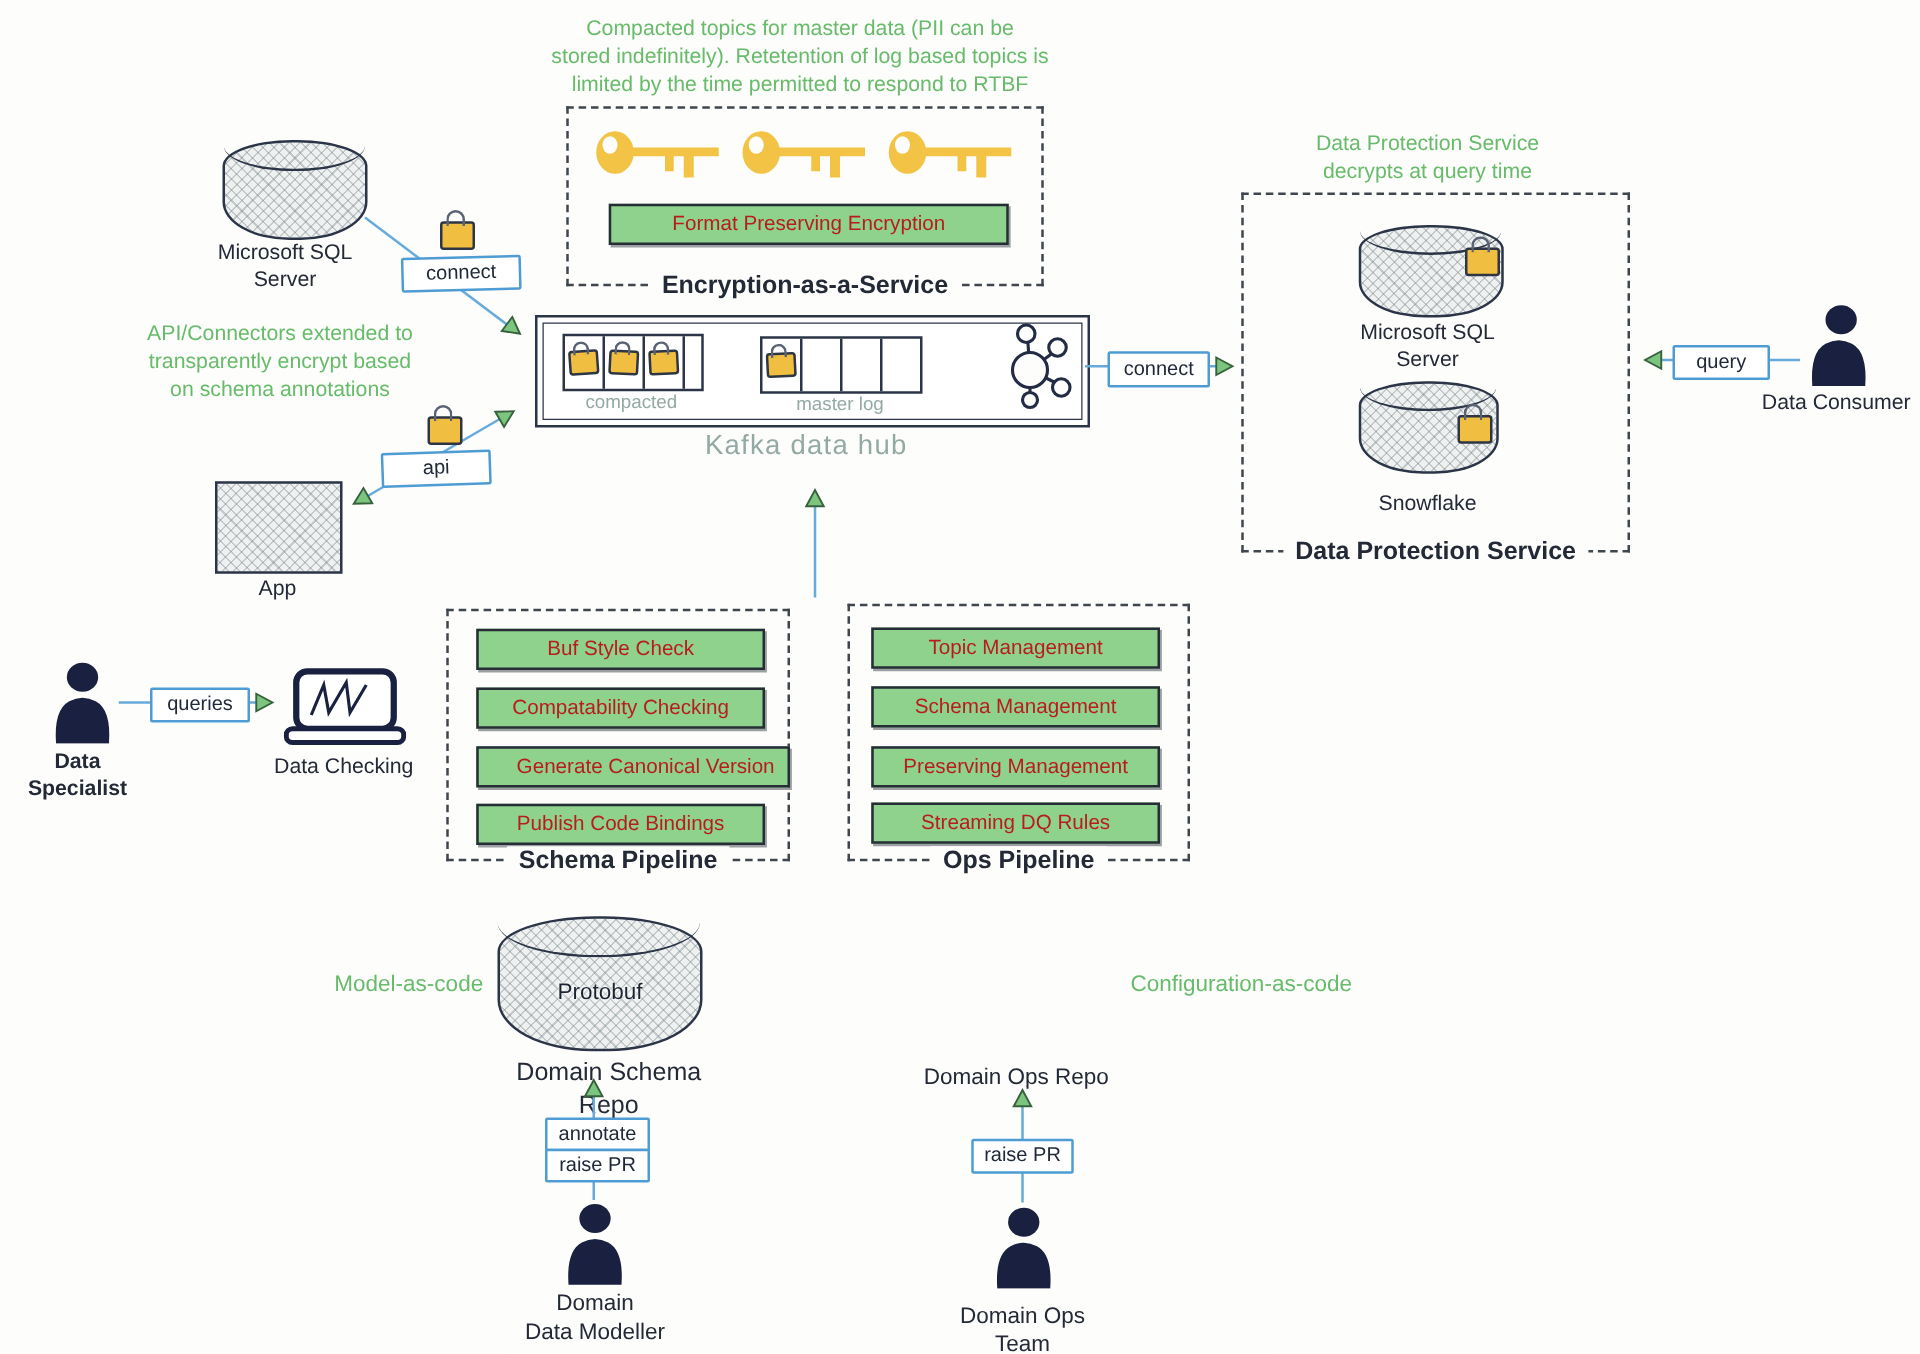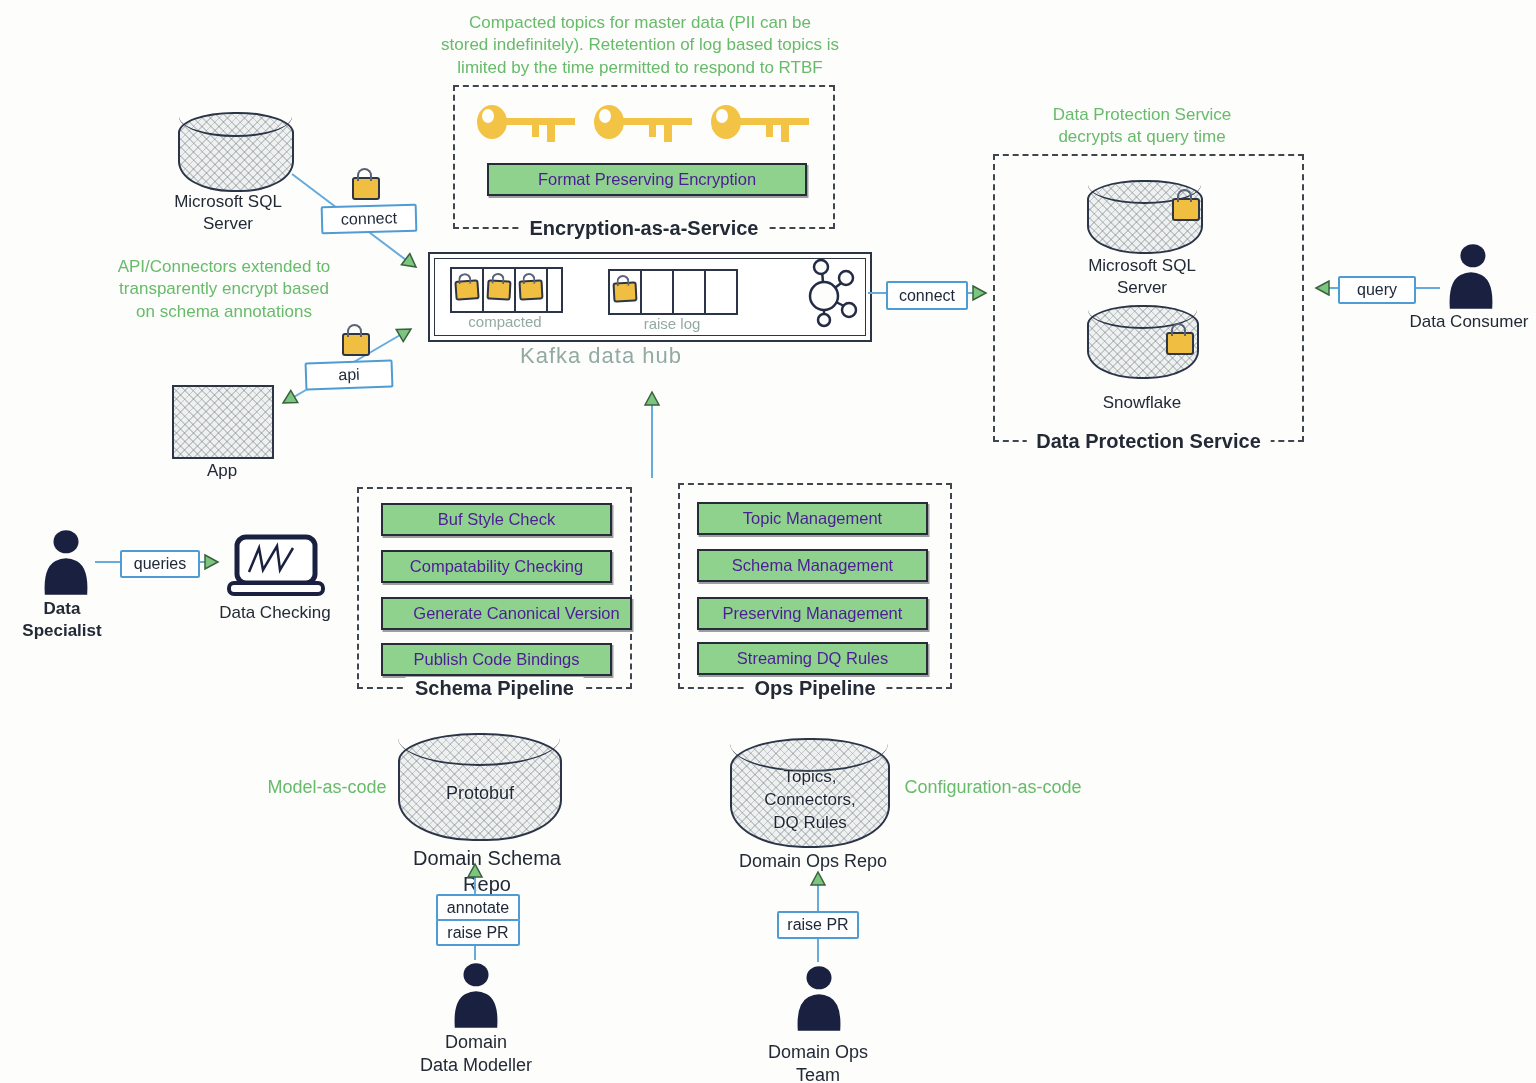--- a/index.html
+++ b/index.html
@@ -17,21 +17,21 @@
   .cyl::before{content:"";position:absolute;left:-1%;top:-24%;width:101%;height:52%;
     border-radius:50%;border-bottom:2.5px solid #2b3547;pointer-events:none;}
   .apprect{border:2.5px solid #2b3547;}
   .note{color:#67bb6a;font-size:17px;line-height:1.32;text-align:center;white-space:pre-line;}
   .nlabel{color:#232a36;font-size:17px;line-height:1.3;text-align:center;white-space:pre-line;}
   .muted{color:#93a9a4;}
   .dashed-box{border:2.5px dashed #3f464e;background:transparent;}
   .box-title{position:absolute;left:50%;bottom:-13px;transform:translateX(-50%);
     background:#fdfdfc;padding:0 10px;font-size:20px;font-weight:600;color:#232a36;white-space:nowrap;}
   .gbar{background:#8ed28e;border:2px solid #262d36;box-shadow:1.5px 2px 0 rgba(38,45,54,.45);
-    display:flex;align-items:center;justify-content:center;font-size:16.5px;font-weight:500;color:#4c1d95;}
+    display:flex;align-items:center;justify-content:center;font-size:16.5px;font-weight:500;color:#b91c1c;}
   .edge-label{background:#fff;border:2px solid #4e9cd3;border-radius:2px;display:flex;
     align-items:center;justify-content:center;font-size:16px;color:#20293a;z-index:2;}
   .lock{width:24px;height:19px;background:#f0bf41;border:2px solid #2e3644;border-radius:3px;position:absolute;z-index:3;}
   .lock::before{content:"";position:absolute;left:3px;top:-11px;width:11px;height:11px;
     border:2.5px solid #5a6374;border-bottom:none;border-radius:8px 8px 0 0;}
   .lock-sm{width:20px;height:16px;}
   .lock-sm::before{left:2px;top:-9px;width:9px;height:9px;}
   .person svg{fill:#1a2140;}
   .hubbox{border:2px solid #2b3547;background:#fff;}
   .hubinner{position:absolute;inset:4px;border:1.5px solid #2b3547;}
@@ -133,37 +133,37 @@
     </div>
     <div class="abs" style="left:178px;top:15px;">
       <div class="cellrow">
         <div class="cell">
             <span class="lock lock-sm" style="transform:rotate(-3deg);"></span>
           </div>
         <div class="cell"></div>
         <div class="cell"></div>
         <div class="cell" style="border-right:none;"></div>
       </div>
-      <div class="muted" style="font-size:15px;text-align:center;width:128px;">raise log</div>
+      <div class="muted" style="font-size:15px;text-align:center;width:128px;">master log</div>
     </div>
     <svg class="abs" style="right:12px;top:2px;" width="62" height="72" viewBox="0 0 62 72">
       <g fill="none" stroke="#232c44" stroke-width="2.5">
         <line x1="28" y1="40" x2="26" y2="14"></line>
           <line x1="28" y1="40" x2="48" y2="25"></line>
         <line x1="28" y1="40" x2="52" y2="52"></line>
           <line x1="28" y1="40" x2="28" y2="62"></line>
         <circle cx="28" cy="40" r="14" fill="#fdfdfc"></circle>
         <circle cx="25" cy="11" r="7" fill="#fdfdfc"></circle>
         <circle cx="50" cy="22" r="7" fill="#fdfdfc"></circle>
         <circle cx="53" cy="54" r="7" fill="#fdfdfc"></circle>
         <circle cx="28" cy="64" r="6" fill="#fdfdfc"></circle>
       </g>
     </svg>
   </div>
-  <div class="abs muted" style="left:520px;top:343px;width:250px;font-size:22px;letter-spacing:1px;">Kafka data hub</div>
+  <div class="abs muted" style="left:520px;top:343px;width:250px;text-align:center;font-size:22px;letter-spacing:1px;">Kafka data hub</div>
 
   <div class="edge-label abs" style="left:886px;top:281px;width:78px;height:25px;">connect</div>
 
   <div class="abs note" style="left:1010px;top:104px;width:264px;">Data Protection Service
 decrypts at query time</div>
   <div class="abs dashed-box" style="left:993px;top:154px;width:307px;height:284px;">
     <div class="box-title">Data Protection Service</div>
   </div>
   <div class="abs cyl hatch" style="left:1087px;top:180px;width:112px;height:70px;"></div>
   <div class="lock" style="left:1172px;top:198px;"></div>
@@ -215,25 +215,20 @@
     <div class="gbar abs" style="left:17px;top:157px;width:227px;height:29px;text-align:right;">Streaming DQ Rules</div>
     <div class="box-title">Ops Pipeline</div>
   </div>
 
   <div class="abs note" style="left:266px;top:776px;width:122px;white-space:nowrap;font-size:18px;">Model-as-code</div>
   <div class="abs cyl hatch" style="left:398px;top:733px;width:160px;height:104px;">
     <div class="repo-text" style="top:46px;font-size:18px;">Protobuf</div>
   </div>
   <div class="abs nlabel" style="left:397px;top:845px;width:180px;font-size:20px;">Domain Schema Repo</div>
 
-  <div class="abs cyl hatch" style="left:730px;top:738px;width:156px;height:106px;">
-    <div class="repo-text" style="top:26px;">Topics,
-Connectors,
-DQ Rules</div>
-  </div>
   <div class="abs nlabel" style="left:728px;top:850px;width:170px;font-size:18px;">Domain Ops Repo</div>
   <div class="abs note" style="left:903px;top:776px;width:180px;white-space:nowrap;font-size:18px;">Configuration-as-code</div>
 
   <div class="edge-label abs" style="left:436px;top:894px;width:80px;height:23px;">annotate</div>
   <div class="edge-label abs" style="left:436px;top:919px;width:80px;height:23px;">raise PR</div>
   <div class="abs person z2" style="left:450px;top:962px;">
     <svg width="52" height="66" viewBox="0 0 54 68">
         <ellipse cx="27" cy="13" rx="13" ry="12"></ellipse>
       <path d="M5,68 Q3,40 16,33 Q27,27 38,33 Q51,40 49,68 Z"></path>
       </svg>

